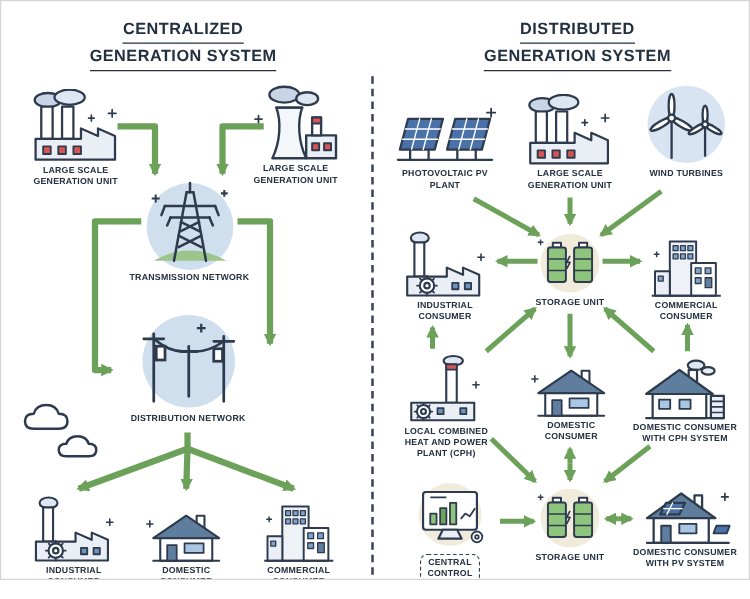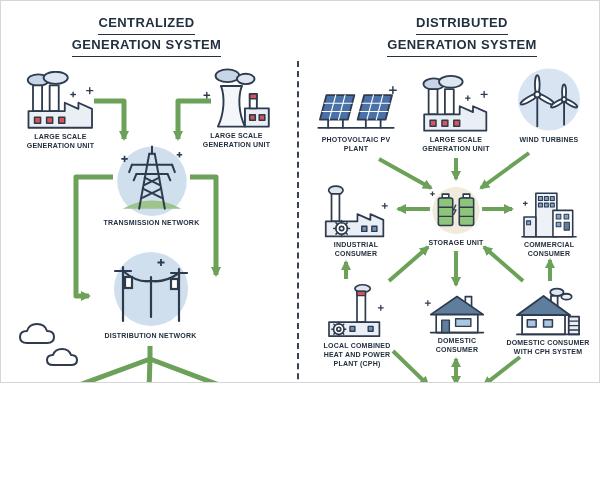--- a/index.html
+++ b/index.html
@@ -1,17 +1,17 @@
 <!DOCTYPE html>
 <html><head>
 <meta charset="utf-8">
 <style>
   * { margin:0; padding:0; box-sizing:border-box; }
   html,body { background:#ffffff; font-family:"Liberation Sans", sans-serif; }
-  .canvas { position:relative; width:600px; height:383px; background:#ffffff;
+  .canvas { position:relative; width:600px; height:464px; background:#ffffff;
             border:1px solid #d6d6d6; overflow:hidden; }
   .title { position:absolute; text-align:center; color:#22303f; font-weight:bold;
            font-size:13px; letter-spacing:.4px; line-height:1.55; }
   .title span { display:inline-block; border-bottom:1.6px solid #22303f; padding-bottom:1px; }
   .node { position:absolute; text-align:center; }
   .node svg { display:block; margin:0 auto; }
   .label { font-size:7px; font-weight:bold; color:#22303f; letter-spacing:.2px;
            line-height:1.3; white-space:pre-line; margin-top:2px; }
   .cc-label { display:inline-block; border:1.5px dashed #36425a; border-radius:6px;
               padding:2px 5px; }

